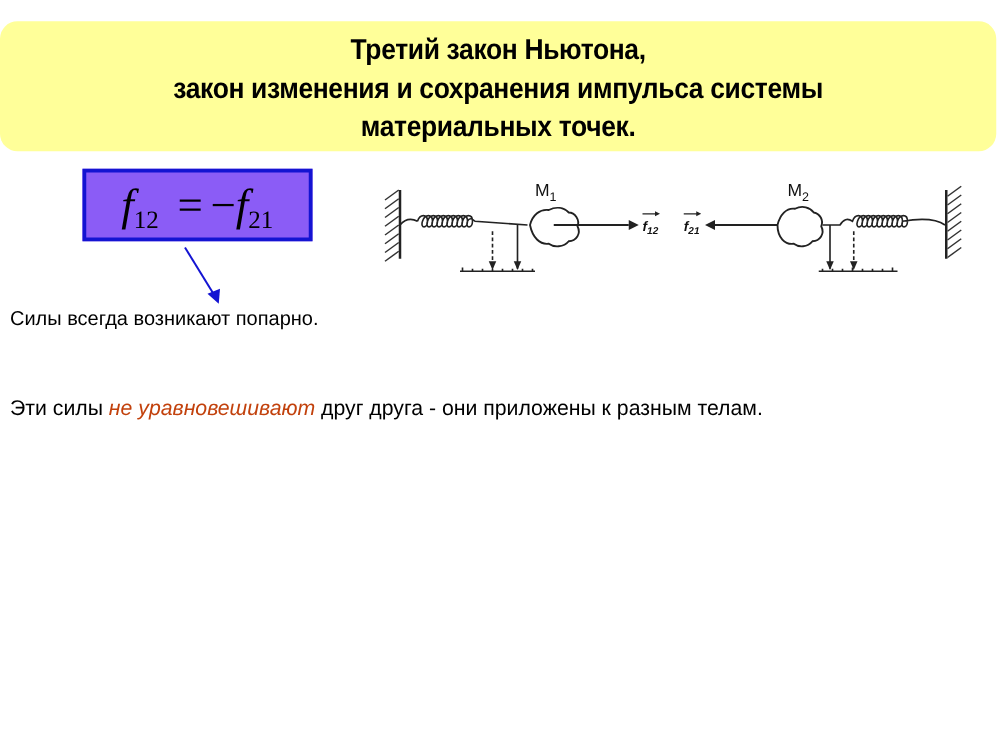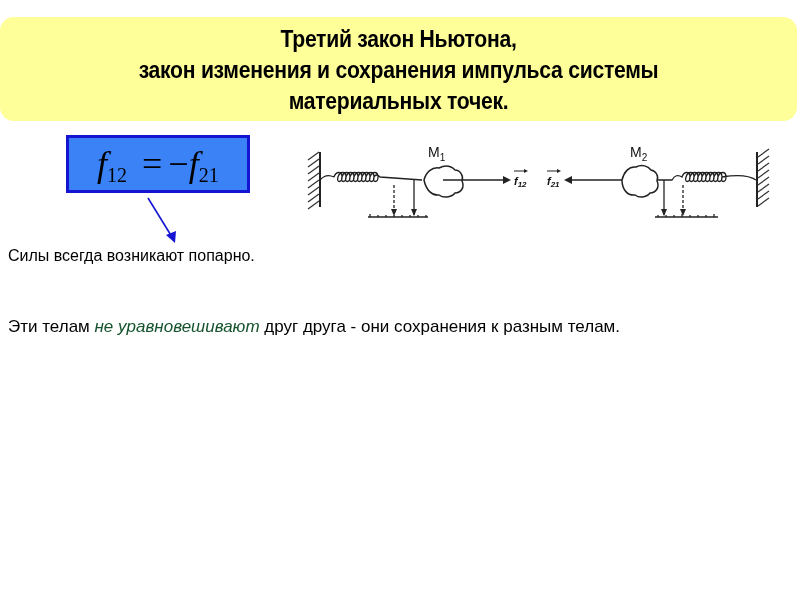--- a/index.html
+++ b/index.html
@@ -12,38 +12,38 @@
       background: #ffff99; text-align: center; border-radius: 14px;
     }
     .banner .line {
       font-family: "Liberation Sans", sans-serif; font-weight: bold;
       font-size: 23px; line-height: 31px; letter-spacing: -0.3px;
       transform: scaleX(0.92); transform-origin: center;
     }
     .banner .lines { padding-top: 7px; }
     .formula-box {
       position: absolute; left: 66px; top: 135px; width: 178px; height: 52px;
-      border: 3px solid #1414d2; background: #3b82f6;
+      border: 3px solid #1414d2; background: #8b5cf6;
     }
     .formula {
       position: absolute; left: 28px; top: 4px; white-space: nowrap;
       font-family: "Liberation Serif", serif; font-size: 36px; line-height: 44px;
     }
     .formula .f { font-style: italic; }
     .formula .sub { font-size: 20px; vertical-align: -6px; }
     .formula .op { margin: 0 6px; }
     .arrow-svg { position: absolute; left: 140px; top: 193px; }
     .diagram { position: absolute; left: 300px; top: 135px; }
     .text1 {
       position: absolute; left: 8px; top: 245px; font-size: 16px; line-height: 22px;
     }
     .text2 {
       position: absolute; left: 8px; top: 315px; width: 740px; font-size: 17px; line-height: 24px;
     }
-    .emph { color: #14532d; font-style: italic; text-align: right; }
+    .emph { color: #c2410c; font-style: italic; text-align: right; }
   </style>
 </head>
 <body>
 
 <div class="banner">
   <div class="lines">
     <div class="line">Третий закон Ньютона,</div>
     <div class="line">закон изменения и сохранения импульса системы</div>
     <div class="line">материальных точек.</div>
   </div>
@@ -144,14 +144,14 @@
         <line x1="458" y1="57" x2="469" y2="49"></line>
       <line x1="458" y1="64" x2="469" y2="56"></line>
         <line x1="458" y1="71" x2="469" y2="63"></line>
     </g>
   </g>
 </svg>
 
 <div class="text1">Силы всегда возникают попарно.</div>
 
 <div class="text2">
-  <span>Эти телам </span><span class="emph">не уравновешивают</span><span> друг друга - они сохранения к разным телам.</span>
+  <span>Эти силы </span><span class="emph">не уравновешивают</span><span> друг друга - они приложены к разным телам.</span>
 </div>
 
 </body></html>

